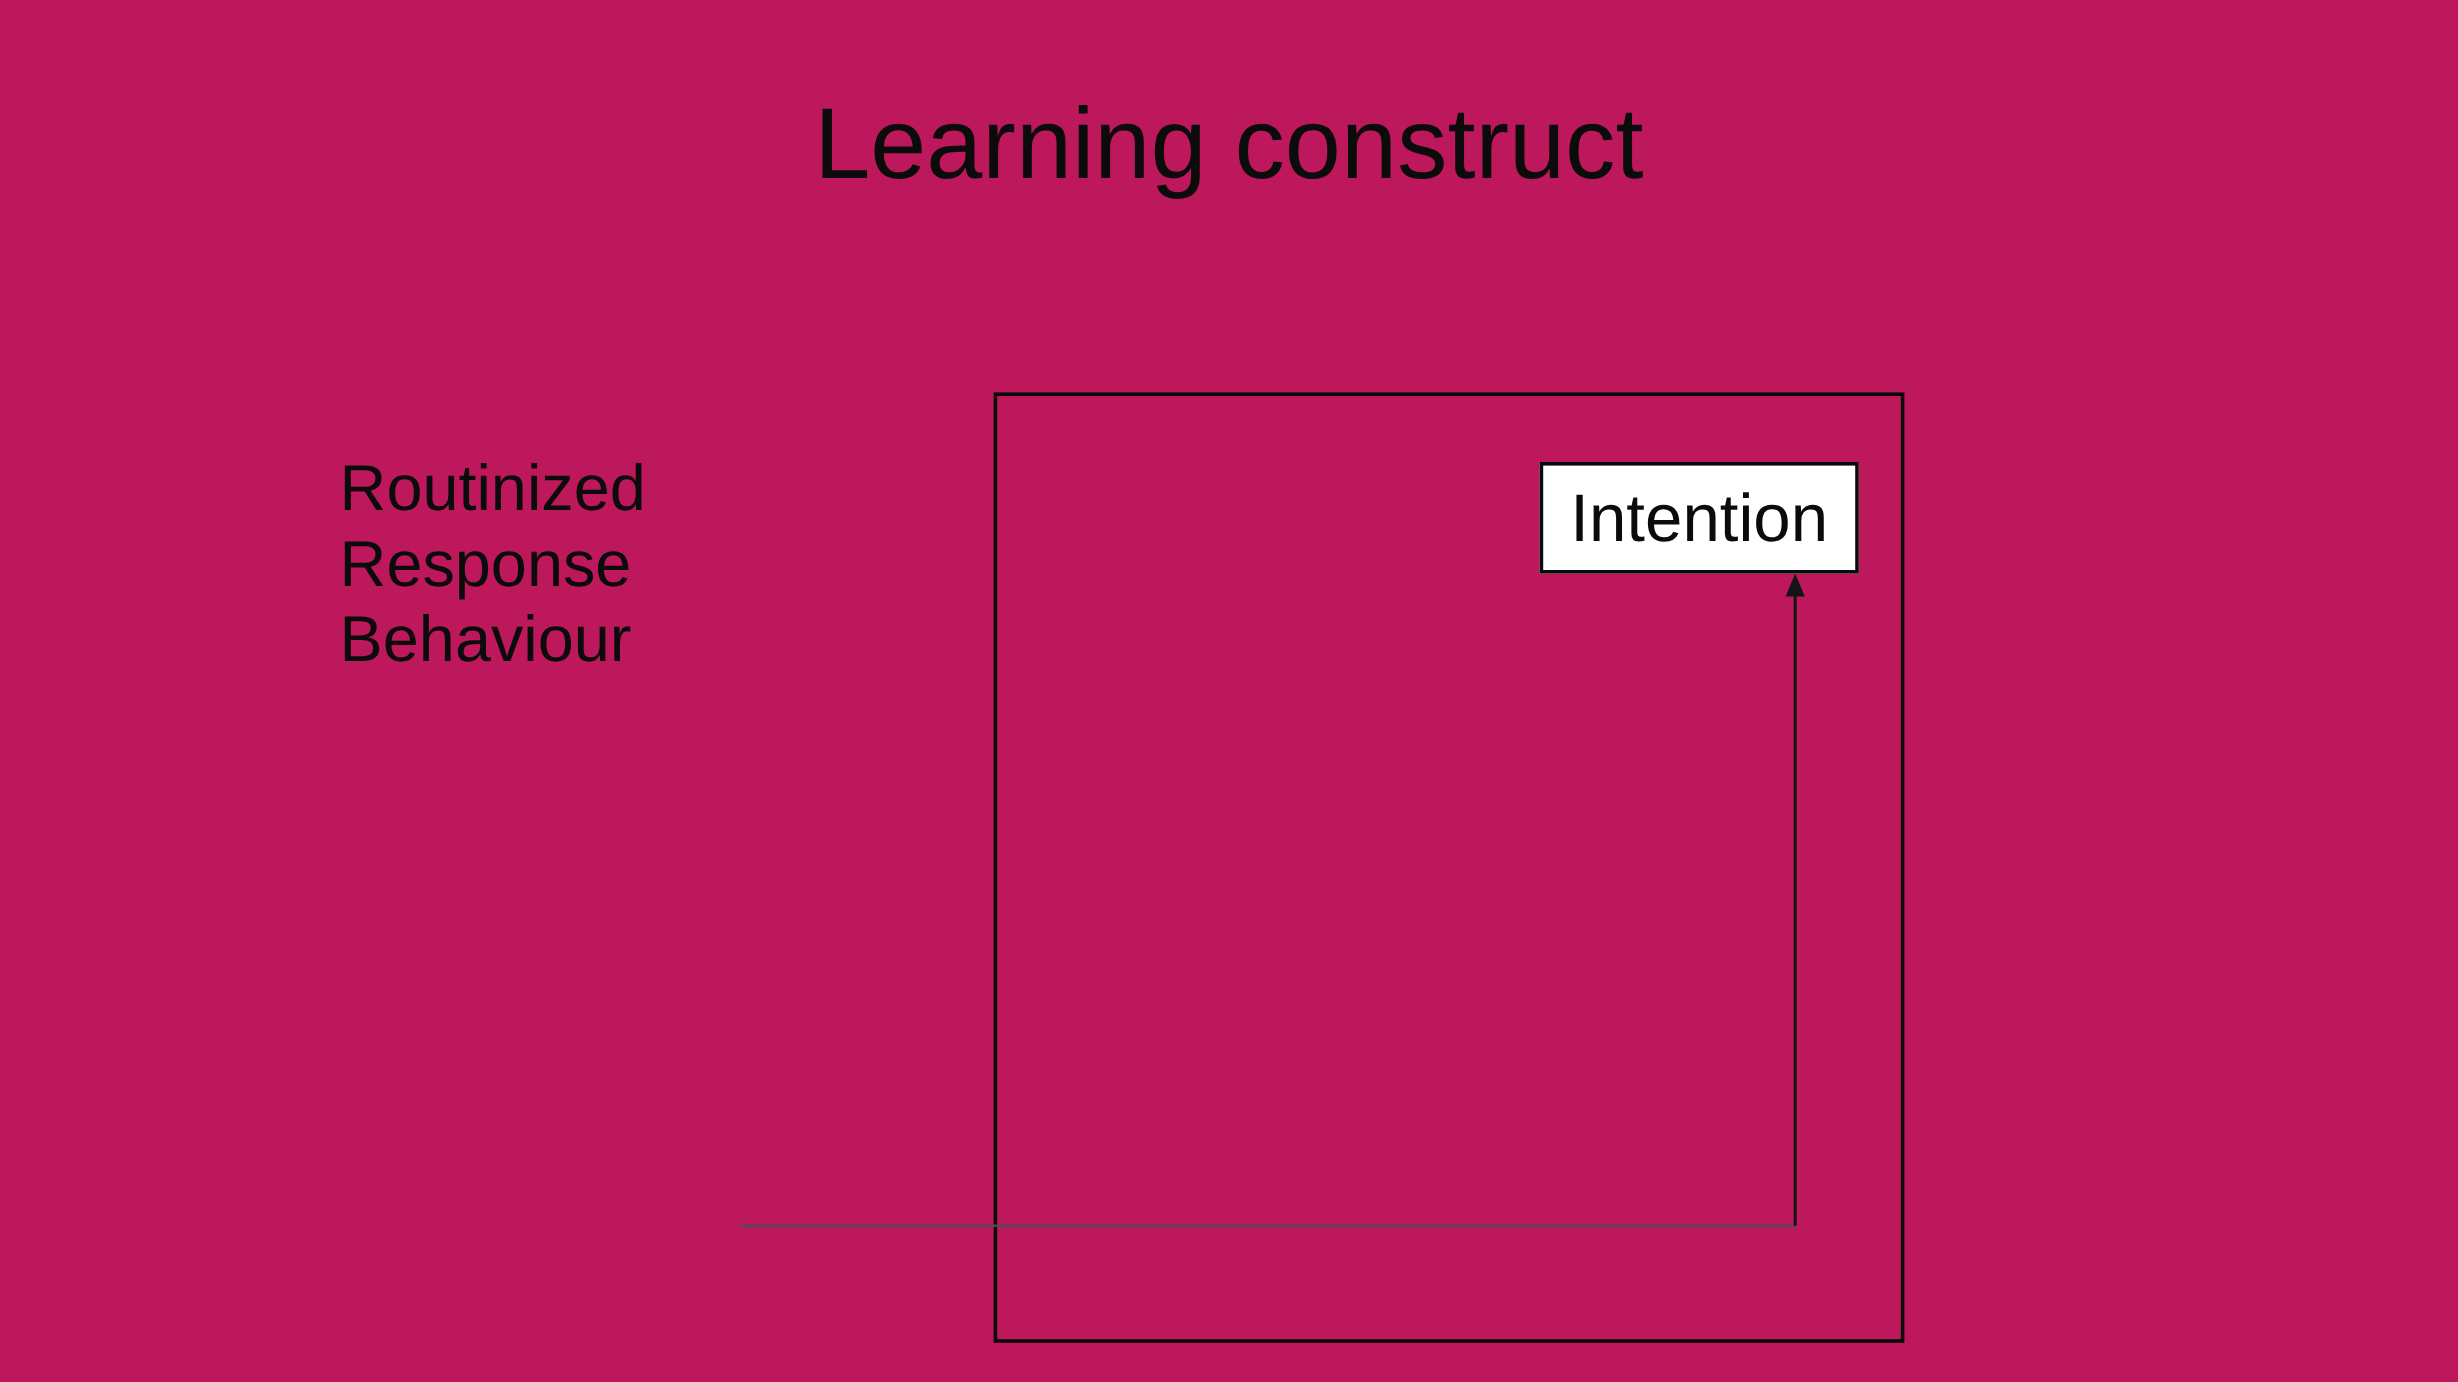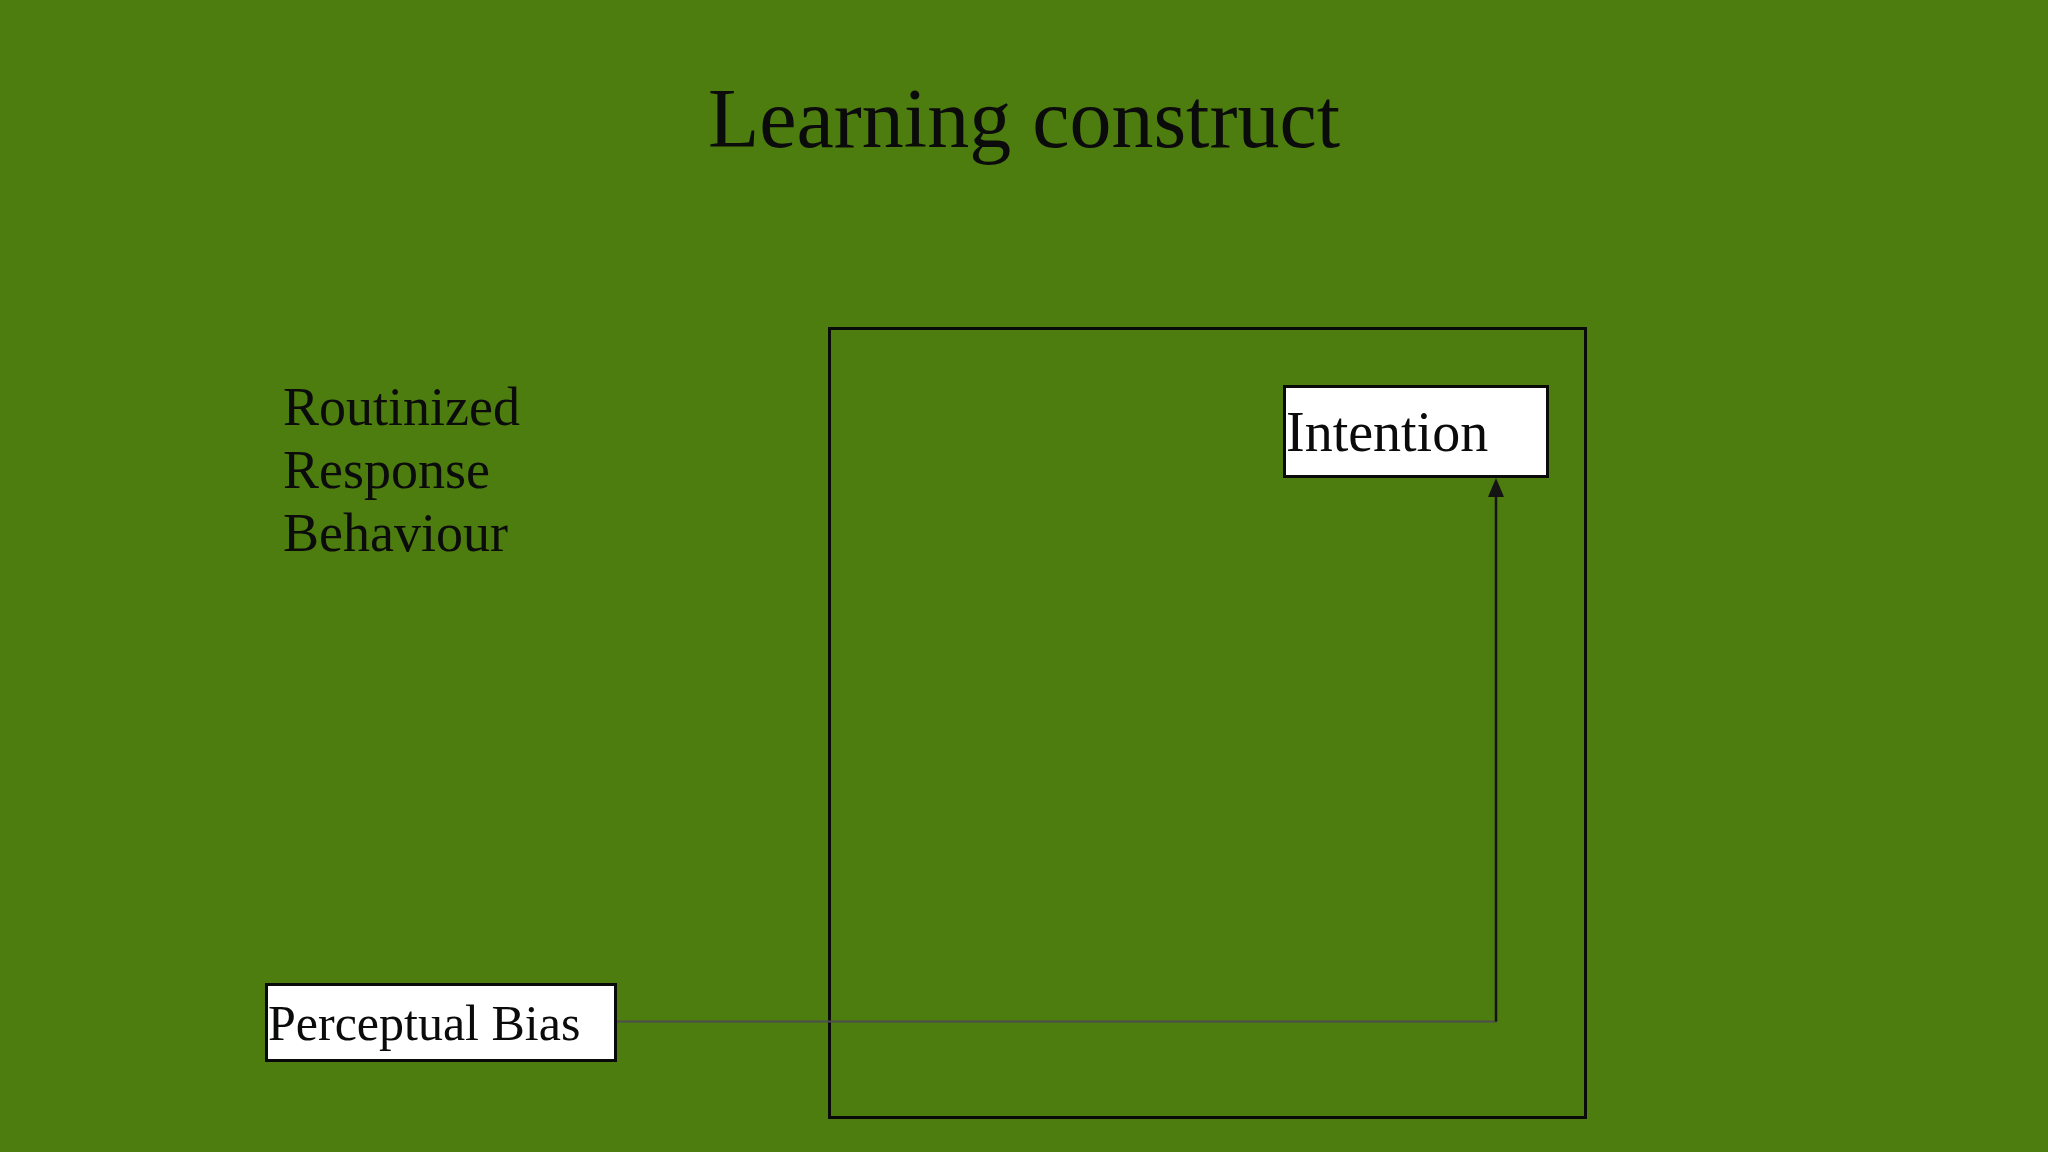--- a/index.html
+++ b/index.html
@@ -4,22 +4,22 @@
 <style>
   html, body {
     margin: 0;
     padding: 0;
     background: #ffffff;
   }
   .canvas {
     position: relative;
     width: 2048px;
     height: 1152px;
-    background: #4d7c0f;
-    font-family: Liberation Serif, serif;
+    background: #be185d;
+    font-family: Liberation Sans, sans-serif;
     color: #0b0b0b;
     overflow: hidden;
   }
   .slide-title {
     position: absolute;
     top: 72px;
     left: 0;
     width: 100%;
     margin: 0;
     text-align: center;
@@ -57,21 +57,21 @@
     height: 1152px;
     pointer-events: none;
   }
   .shape-box {
     position: absolute;
     border: 3px solid #0a0a0a;
     box-sizing: border-box;
     background: #ffffff;
     display: flex;
     align-items: center;
-    justify-content: flex-start;
+    justify-content: center;
     white-space: nowrap;
   }
   .intention-box {
     left: 1283px;
     top: 385px;
     width: 266px;
     height: 93px;
     font-size: 56px;
   }
   .perceptual-bias-box {
@@ -98,17 +98,14 @@
   <svg class="connector-layer" viewBox="0 0 2048 1152" xmlns="http://www.w3.org/2000/svg">
     <line x1="617" y1="1021.5" x2="1497" y2="1021.5" stroke="#4d4d4d" stroke-width="2"></line>
     <line x1="1496" y1="1021.5" x2="1496" y2="486" stroke="#141414" stroke-width="2.5"></line>
     <polygon points="1496,478 1488,497 1504,497" fill="#141414"></polygon>
   </svg>
 
   <div class="shape-box intention-box">
     <span>Intention</span>
   </div>
 
-  <div class="shape-box perceptual-bias-box">
-    <span>Perceptual Bias</span>
-  </div>
 
 </div>
 
 </body></html>

